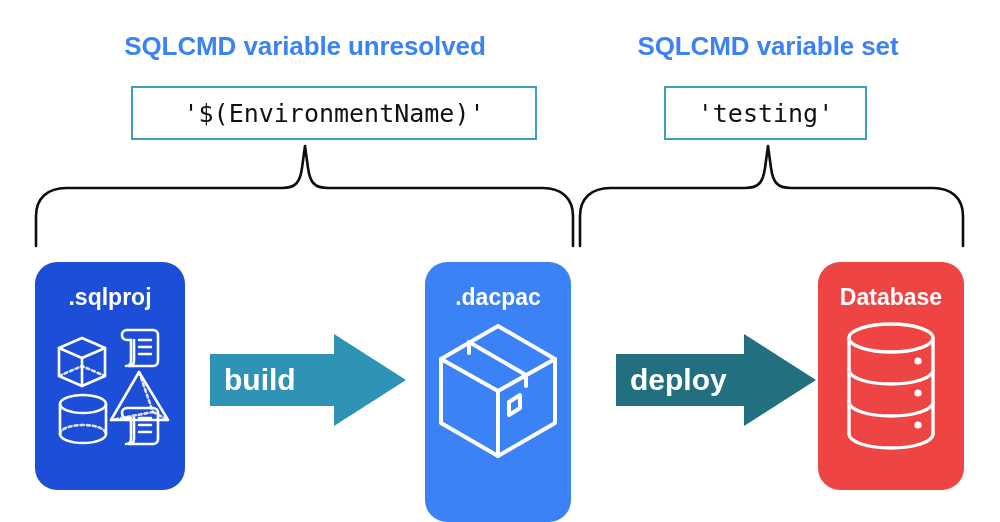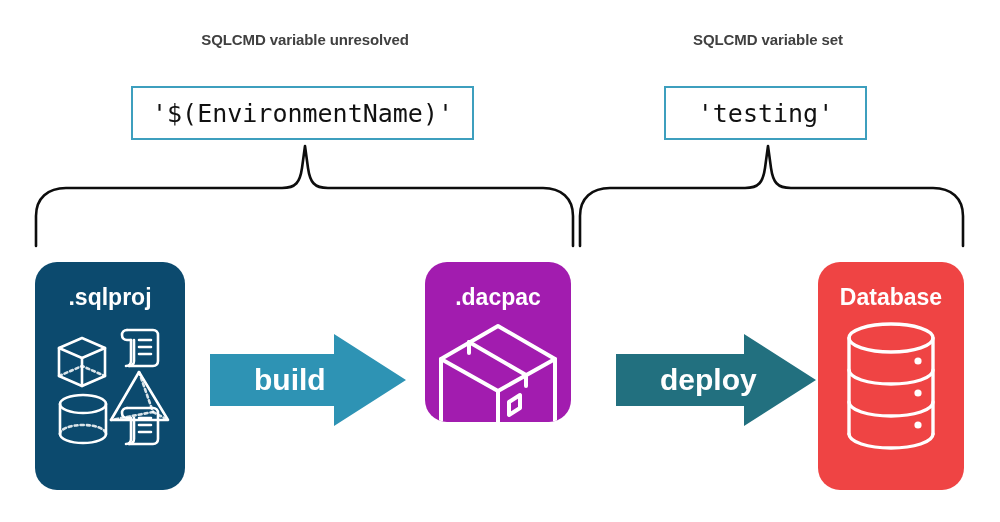--- a/index.html
+++ b/index.html
@@ -17,22 +17,22 @@
   #diagram-root {
     position: absolute;
     inset: 0;
   }
 
   
   .section-heading {
     position: absolute;
     font-family: "Liberation Sans", sans-serif;
     font-weight: bold;
-    font-size: 15px;
-    color: #404040;
+    font-size: 26px;
+    color: #3b82f6;
     text-align: center;
     white-space: nowrap;
     transform: translateX(-50%);
     letter-spacing: -0.1px;
   }
   #heading-unresolved { left: 305px; top: 31px; }
   #heading-set        { left: 768px; top: 31px; }
 
   
   .code-box {
@@ -42,21 +42,21 @@
     border: 2px solid #3D9FBE;
     display: flex;
     align-items: center;
     justify-content: center;
     font-family: "DejaVu Sans Mono", monospace;
     font-size: 25px;
     color: #111111;
     white-space: nowrap;
   }
   #code-box-unresolved {
-    left: 131px; top: 86px; width: 343px; height: 54px;
+    left: 131px; top: 86px; width: 406px; height: 54px;
   }
   #code-box-set {
     left: 664px; top: 86px; width: 203px; height: 54px;
   }
 
   
   #brace-layer {
     position: absolute;
     left: 0; top: 140px;
     width: 1000px; height: 110px;
@@ -83,25 +83,25 @@
   }
   .artifact-art {
     position: absolute;
     left: 0;
     top: 54px;
     width: 100%;
   }
 
   #box-sqlproj {
     left: 35px; top: 262px; width: 150px; height: 228px;
-    background: #0c4a6e;
+    background: #1d4ed8;
   }
   #box-dacpac {
-    left: 425px; top: 262px; width: 146px; height: 160px;
-    background: #a21caf;
+    left: 425px; top: 262px; width: 146px; height: 260px;
+    background: #3b82f6;
   }
   #box-database {
     left: 818px; top: 262px; width: 146px; height: 228px;
     background: #ef4444;
   }
 
   
   .process-arrow {
     position: absolute;
   }
@@ -110,21 +110,21 @@
     left: 0;
     top: 0;
     width: 100%;
     height: 100%;
     display: flex;
     align-items: center;
     font-family: "Liberation Sans", sans-serif;
     font-weight: bold;
     font-size: 30px;
     color: #ffffff;
-    padding-left: 44px;
+    padding-left: 14px;
     box-sizing: border-box;
     white-space: nowrap;
     pointer-events: none;
   }
   #arrow-build  { left: 210px; top: 334px; width: 196px; height: 92px; }
   #arrow-deploy { left: 600px; top: 334px; width: 200px; height: 92px; margin-left: 16px; }
 </style>
 </head>
 <body>
 

